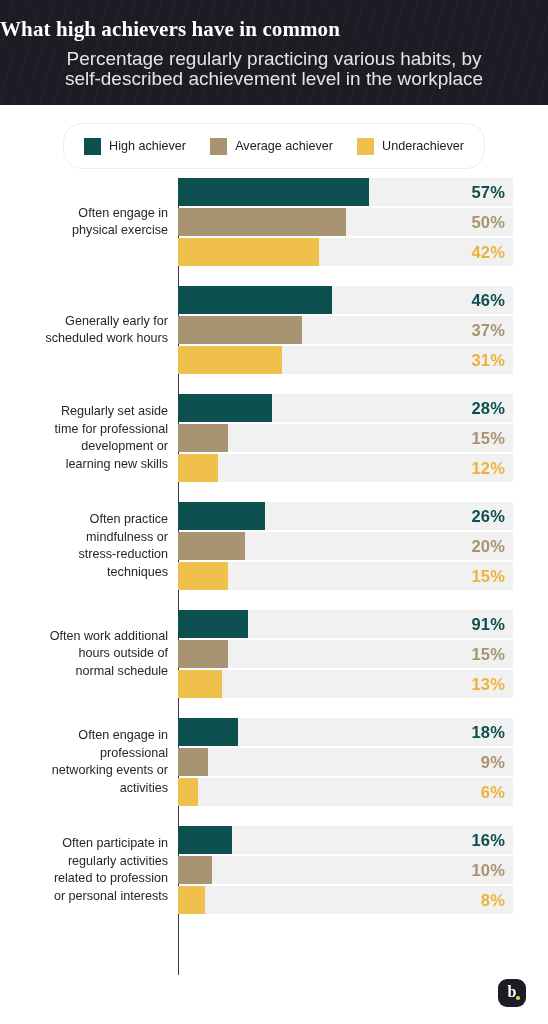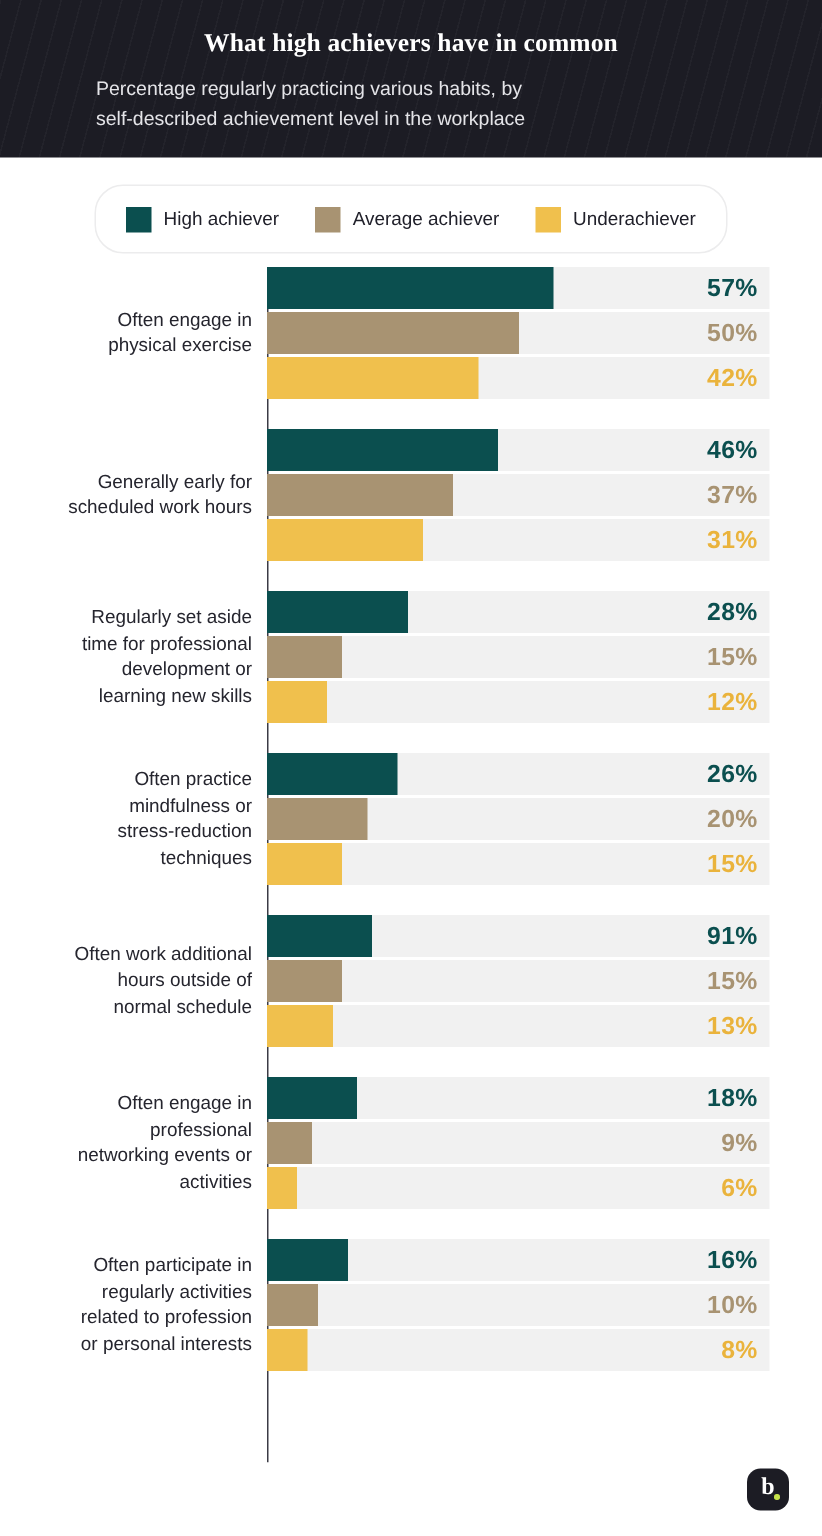--- a/index.html
+++ b/index.html
@@ -27,32 +27,32 @@
         rgba(255,255,255,0.030) 1px,
         rgba(255,255,255,0.0) 1px,
         rgba(255,255,255,0.0) 13px);
     box-sizing: border-box;
     padding-top: 14px;
     overflow: hidden;
   }
   .title {
     font-family: "Liberation Serif", serif;
     font-weight: bold;
-    font-size: 17px;
+    font-size: 21px;
     color: #ffffff;
-    text-align: center;
+    text-align: left;
     letter-spacing: 0.1px;
     line-height: 30px;
     margin: 0;
   }
   .subtitle {
     font-family: "Liberation Sans", sans-serif;
-    font-size: 13px;
+    font-size: 19px;
     color: #e4e4e8;
-    text-align: left;
+    text-align: center;
     line-height: 20px;
     margin: 5px auto 0 auto;
     width: 420px;
     font-weight: 400;
   }
   .subtitle-line { display: block; }
 
   
   .legend {
     position: absolute;

